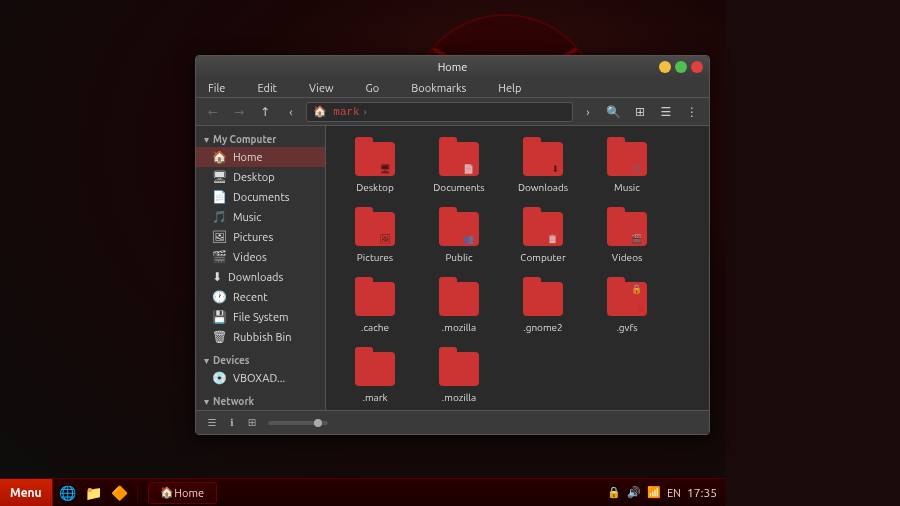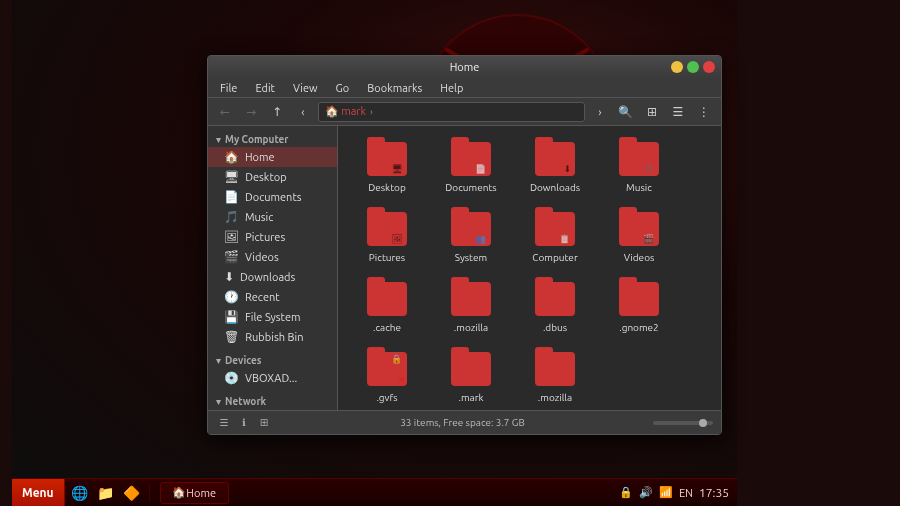--- a/index.html
+++ b/index.html
@@ -12,21 +12,20 @@
       overflow: hidden;
       position: relative;
     }
 
     
     .desktop {
       width: 725px;
       height: 506px;
       background: radial-gradient(ellipse at 70% 30%, #3a1010 0%, #1a0505 40%, #0d0d0d 100%);
       position: relative;
-      margin-left: 12px;
     }
 
     
     .spider-emblem {
       position: absolute;
       top: 10px;
       right: 120px;
       width: 200px;
       height: 200px;
       opacity: 0.6;
@@ -152,21 +151,21 @@
     .win-maximize { background: #50c050; }
     .win-close { background: #e04040; }
 
     
     .menubar {
       height: 20px;
       background: #3a3a3a;
       display: flex;
       align-items: center;
       padding: 0 6px;
-      gap: 6px;
+      gap: 20px;
       border-bottom: 1px solid #555;
     }
     .menu-item {
       color: #ddd;
       font-size: 11px;
       padding: 2px 6px;
       cursor: pointer;
       border-radius: 2px;
     }
 
@@ -203,20 +202,21 @@
       padding: 0 6px;
       gap: 4px;
     }
     .breadcrumb-item {
       color: #cc4444;
       font-size: 11px;
       cursor: pointer;
       display: flex;
       align-items: center;
       gap: 2px;
+      font-family: Liberation Mono, monospace;
     }
     .breadcrumb-sep { color: #888; font-size: 10px; }
     .toolbar-right {
       display: flex;
       gap: 4px;
     }
 
     
     .main-area {
       display: flex;
@@ -583,21 +583,21 @@
           <span class="file-name">Pictures</span>
         </div>
 
         <div class="file-item">
           <div class="file-icon">
             <div class="folder-with-icon">
               <div class="base"></div>
               <span class="overlay">👥</span>
             </div>
           </div>
-          <span class="file-name">System</span>
+          <span class="file-name">Public</span>
         </div>
 
         <div class="file-item">
           <div class="file-icon">
             <div class="folder-with-icon">
               <div class="base"></div>
               <span class="overlay">📋</span>
             </div>
           </div>
           <span class="file-name">Computer</span>
@@ -620,26 +620,20 @@
           <span class="file-name">.cache</span>
         </div>
 
         <div class="file-item">
           <div class="file-icon">
             <div class="folder-icon"></div>
           </div>
           <span class="file-name">.mozilla</span>
         </div>
 
-        <div class="file-item">
-          <div class="file-icon">
-            <div class="folder-icon"></div>
-          </div>
-          <span class="file-name">.dbus</span>
-        </div>
 
         <div class="file-item">
           <div class="file-icon">
             <div class="folder-icon"></div>
           </div>
           <span class="file-name">.gnome2</span>
         </div>
 
         <div class="file-item">
           <div class="file-icon">
@@ -669,21 +663,20 @@
 
       </div>
     </div>
 
     <div class="statusbar">
       <div class="statusbar-icons">
         <div class="statusbar-icon">☰</div>
         <div class="statusbar-icon">ℹ</div>
         <div class="statusbar-icon">⊞</div>
       </div>
-      <span class="statusbar-text">33 items, Free space: 3.7 GB</span>
       <div class="zoom-bar">
         <div class="zoom-slider">
           <div class="zoom-thumb"></div>
         </div>
       </div>
     </div>
 
   </div>
 
   <div class="taskbar">

